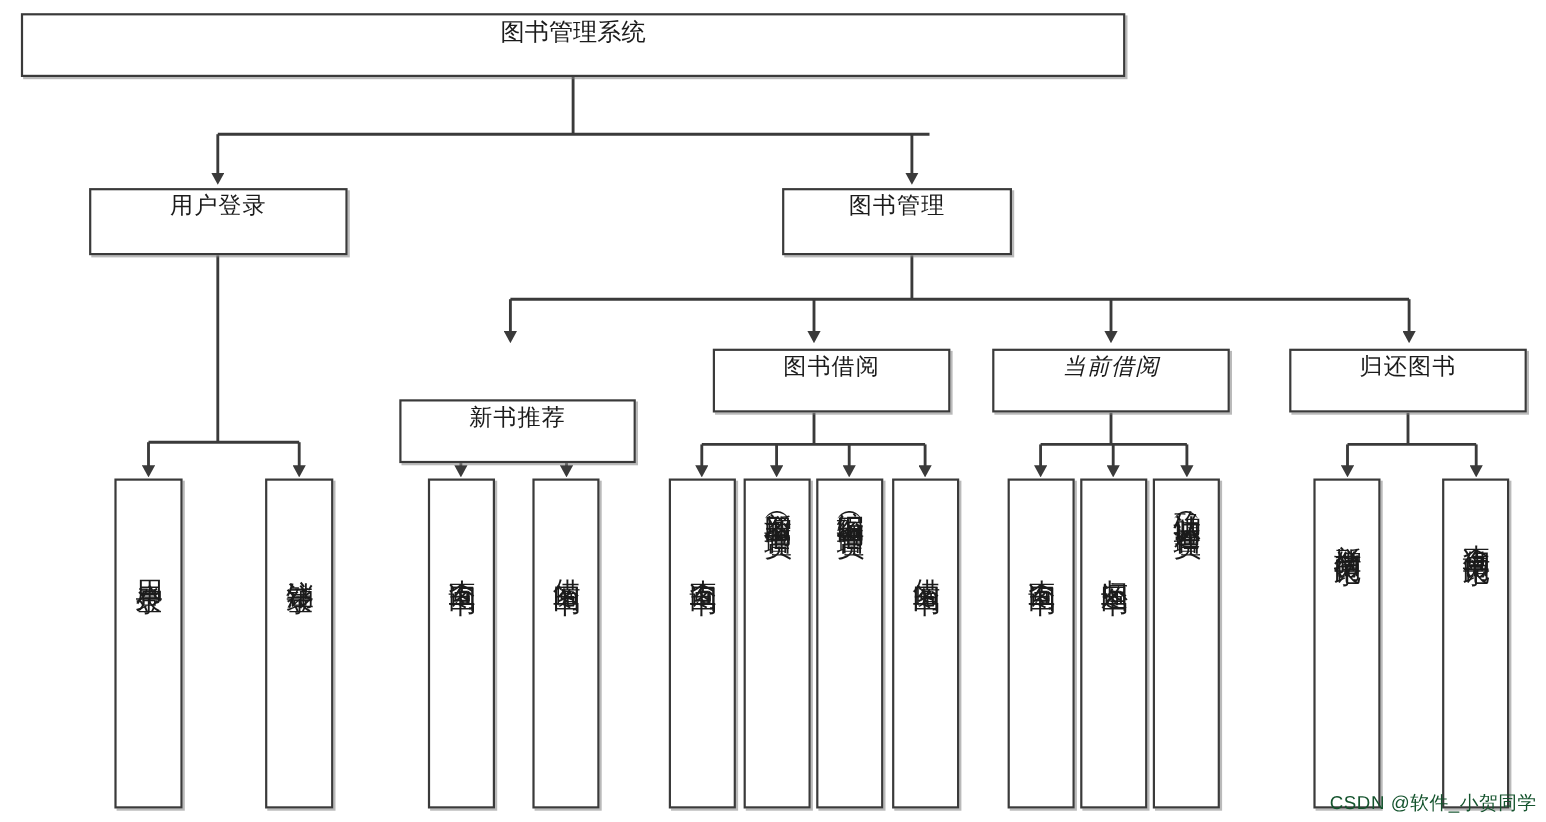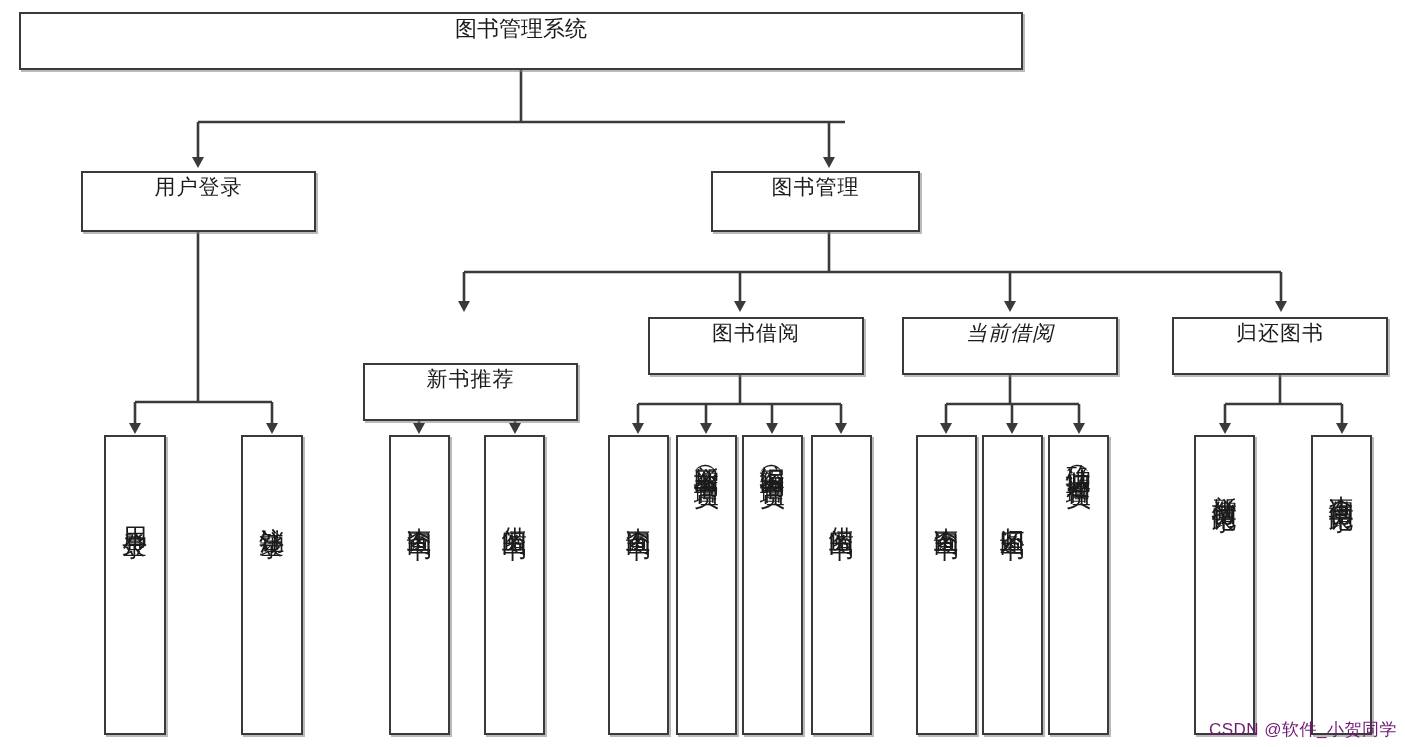--- a/index.html
+++ b/index.html
@@ -38,21 +38,21 @@
     letter-spacing:3px;
     white-space:nowrap;
     color:#1b1b1b;
   }
   .node.v.tall .vtext{ padding-top:0; }
 
   .watermark{
     position:absolute;
     right:8px;bottom:6px;
     font-size:17px;
-    color:#701a75;
+    color:#14532d;
     letter-spacing:.5px;
     white-space:nowrap;
     user-select:none;
   }
 </style>
 </head>
 <body>
 
 <div id="stage">
 

